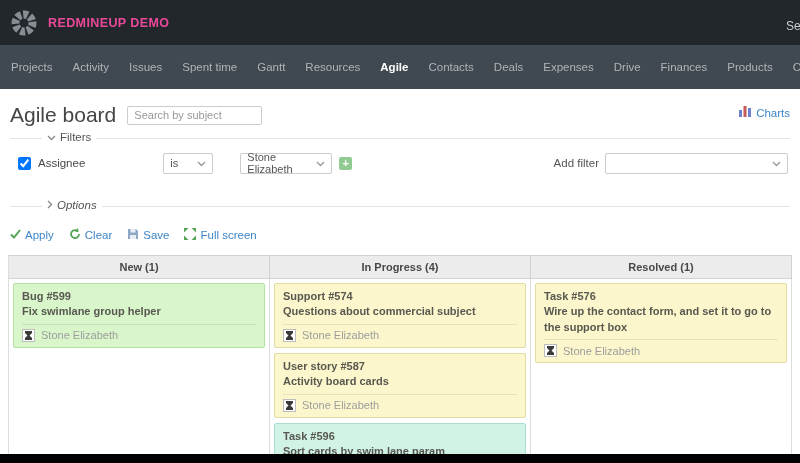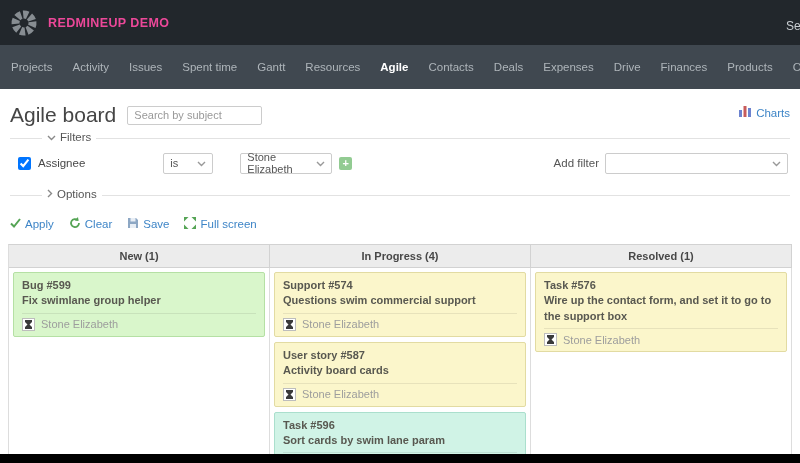--- a/index.html
+++ b/index.html
@@ -46,21 +46,21 @@
     cursor:pointer; display:flex; align-items:flex-end; gap:4px; text-decoration:none;
   }
 
   
   .fieldset { position:relative; border-top:1px solid #e2e2e2; margin:0 2px; }
   .legend {
     position:absolute; top:-8px; left:32px; background:#fff; padding:0 5px;
     color:#555; font-size:11.5px; display:flex; align-items:center; gap:4px; cursor:pointer;
   }
   .filters-fieldset { margin-top:5px; padding:12px 0 4px 0; }
-  .options-fieldset { margin-top:16px; padding-bottom:6px; }
+  .options-fieldset { margin-top:27px; padding-bottom:6px;font-style:italic; }
 
   .filter-row { display:flex; align-items:center; padding-left:8px; height:24px; }
   .filter-row input[type=checkbox] { width:13px; height:13px; cursor:pointer; }
   .cb-label { margin-left:7px; font-size:11.5px; color:#484848; }
   .select {
     height:21px; background:#fff; border:1px solid #ccc; border-radius:2px;
     display:flex; align-items:center; justify-content:space-between;
     padding:0 6px; color:#555; font-size:11px; cursor:pointer;
   }
   .op-select   { width:50px;  margin-left:78px; }
@@ -265,21 +265,21 @@
                 <path d="M2 1h7v2L6.5 5.5 9 8v2H2V8l2.5-2.5L2 3z" fill="#3a3a3a"></path>
               </svg>
             </span>
             <span class="assignee-name">Stone Elizabeth</span>
           </div>
         </div>
       </div>
       <div class="board-body-cell">
         <div class="card" style="background: rgb(251, 246, 203); border-color: rgb(226, 219, 162);">
           <div class="card-title">Support #574</div>
-          <div class="card-subject">Questions swim commercial support</div>
+          <div class="card-subject">Questions about commercial subject</div>
           <div class="card-footer">
             <span class="avatar">
               <svg width="11" height="11" viewBox="0 0 11 11" style="display:block;margin:auto">
                 <path d="M2 1h7v2L6.5 5.5 9 8v2H2V8l2.5-2.5L2 3z" fill="#3a3a3a"></path>
               </svg>
             </span>
             <span class="assignee-name">Stone Elizabeth</span>
           </div>
         </div>
         <div class="card" style="background: rgb(251, 246, 203); border-color: rgb(226, 219, 162);">

